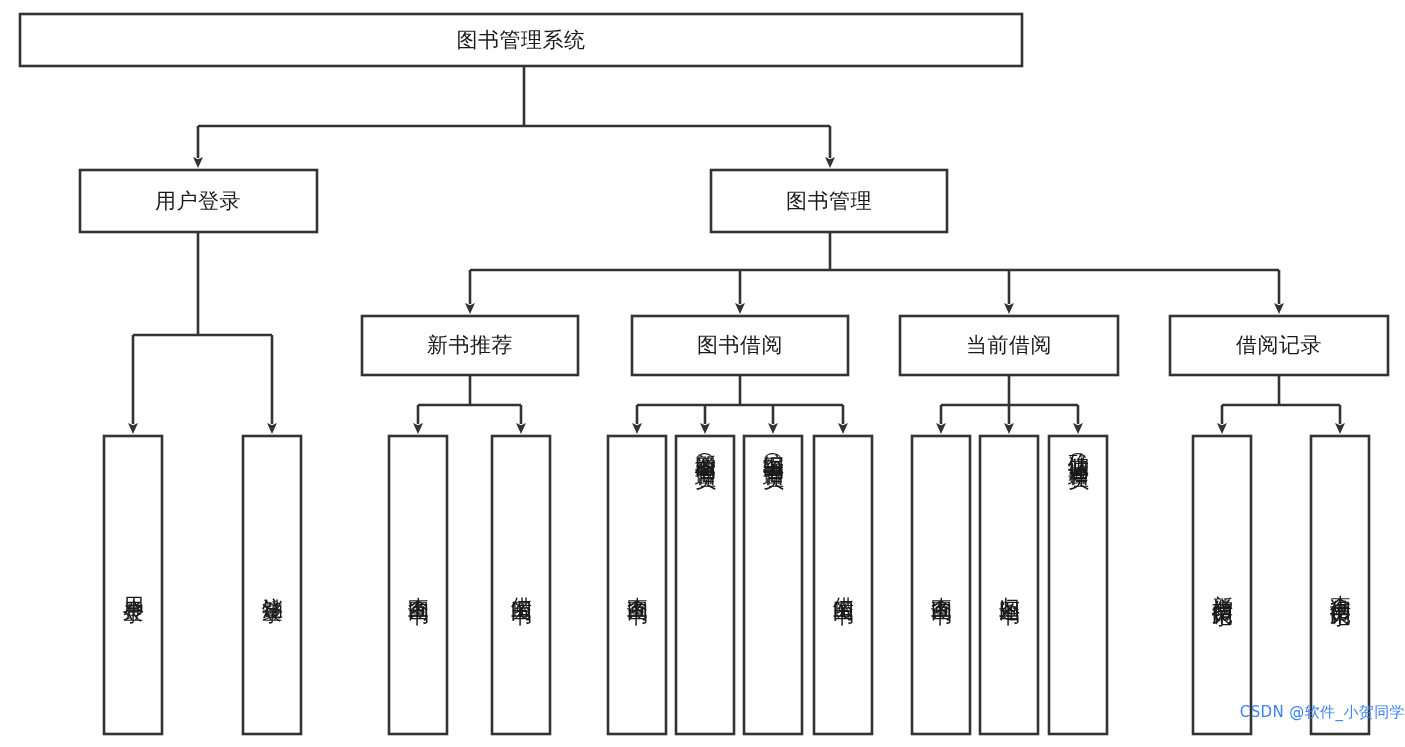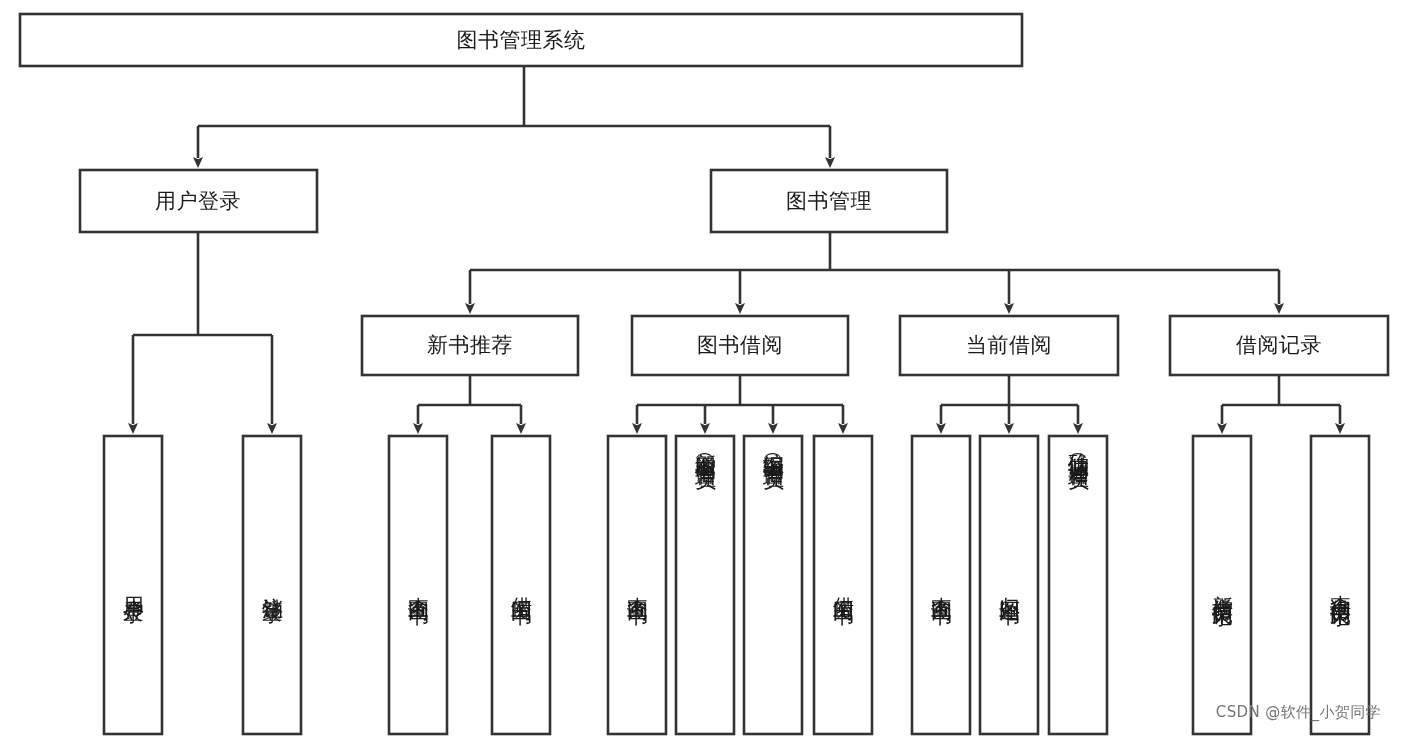--- a/index.html
+++ b/index.html
@@ -63,25 +63,25 @@
     font-family: "DejaVu Sans", "Liberation Sans", sans-serif;
     font-size: 21px;
     color: #1a1a1a;
     line-height: 1.0;
     letter-spacing: 2.5px;
     white-space: nowrap;
     text-align: center;
   }
   .watermark {
     position: absolute;
-    right: 24px;
+    right: 0;
     bottom: 3px;
     font-family: "DejaVu Sans", "Liberation Sans", sans-serif;
     font-size: 15px;
-    color: #737373;
+    color: #3b82f6;
     white-space: nowrap;
     letter-spacing: 0.4px;
   }
 </style>
 </head>
 <body>
 
 <div id="diagram-root">
 
   <svg class="diagram-svg" viewBox="0 0 1405 747">

